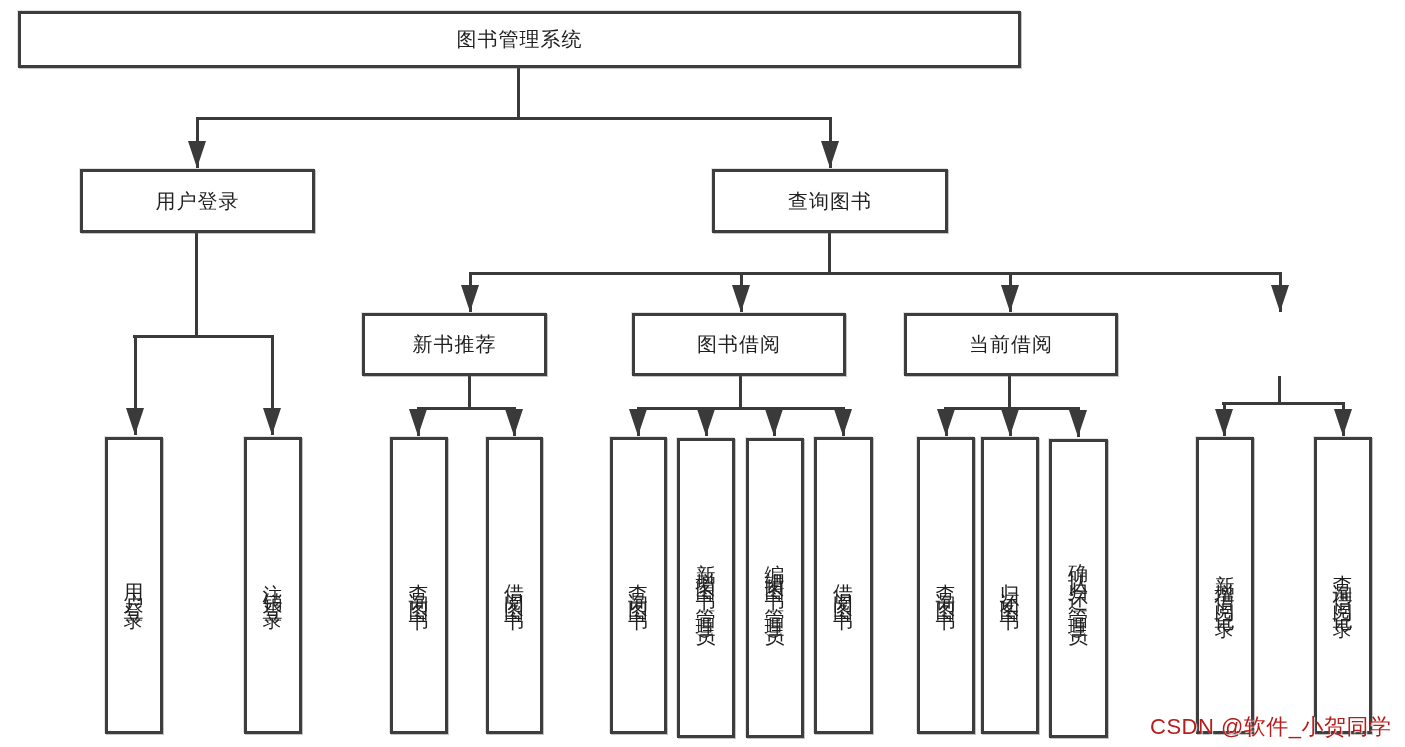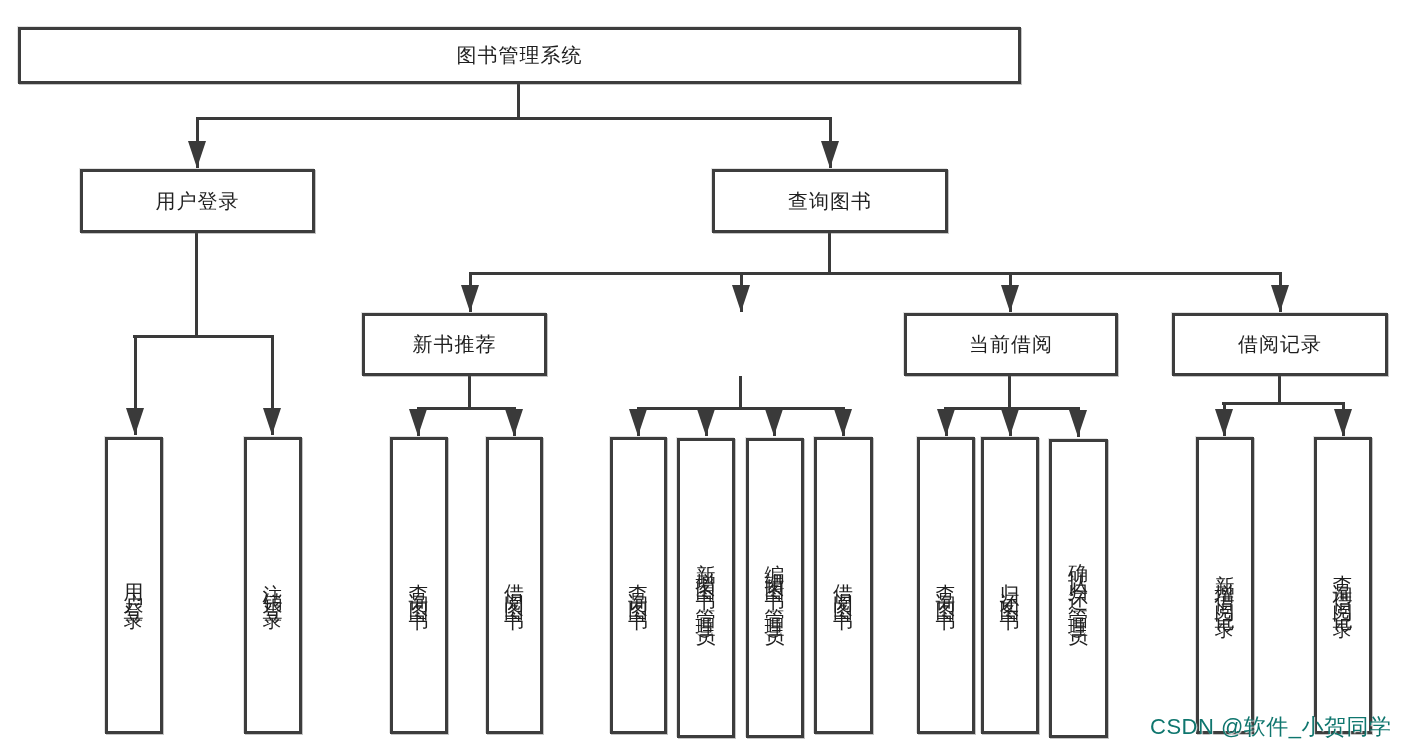--- a/index.html
+++ b/index.html
@@ -40,21 +40,21 @@
     top:0;bottom:0;width:3px;background:#3a3a3a;
   }
   .drop::after{
     content:"";position:absolute;left:0;bottom:0;width:18px;height:27px;
     background:#3a3a3a;
     clip-path:polygon(50% 100%,0 0,100% 0);
   }
   #watermark{
     position:absolute;left:1150px;top:712px;
     font-size:22px;letter-spacing:.5px;
-    color:#0f766e;
+    color:#b91c1c;
     text-shadow:1px 1px 1px rgba(255,255,255,.9);
     white-space:nowrap;
     z-index:6;
   }
 </style>
 </head>
 <body>
 
 <div id="stage">
 
@@ -91,39 +91,39 @@
   <div class="hline" style="left:944px;top:407px;width:136px;"></div>
   <div class="drop" style="left:937px;top:407px;height:29px;"></div>
   <div class="drop" style="left:1001px;top:407px;height:29px;"></div>
   <div class="drop" style="left:1069px;top:407px;height:30px;"></div>
 
   <div class="vline" style="left:1278px;top:376px;height:29px;"></div>
   <div class="hline" style="left:1222px;top:402px;width:123px;"></div>
   <div class="drop" style="left:1215px;top:402px;height:34px;"></div>
   <div class="drop" style="left:1334px;top:402px;height:34px;"></div>
 
-  <div class="box hbox" style="left:18px;top:11px;width:1003px;height:57px;margin-top:16px;">
+  <div class="box hbox" style="left:18px;top:11px;width:1003px;height:57px;">
     <span class="lbl">图书管理系统</span>
   </div>
 
   <div class="box hbox" style="left:80px;top:169px;width:235px;height:64px;">
     <span class="lbl">用户登录</span>
   </div>
   <div class="box hbox" style="left:712px;top:169px;width:236px;height:64px;">
     <span class="lbl">查询图书</span>
   </div>
 
   <div class="box hbox" style="left:362px;top:313px;width:185px;height:63px;">
     <span class="lbl">新书推荐</span>
   </div>
+  <div class="box hbox" style="left:632px;top:313px;width:214px;height:63px;">
+    <span class="lbl">图书借阅</span>
+  </div>
   <div class="box hbox" style="left:904px;top:313px;width:214px;height:63px;">
     <span class="lbl">当前借阅</span>
-  </div>
-  <div class="box hbox" style="left:1172px;top:313px;width:216px;height:63px;">
-    <span class="lbl">借阅记录</span>
   </div>
 
   <div class="box vbox" style="left:105px;top:437px;width:58px;height:297px;">
     <span class="lbl">用户登录</span>
   </div>
   <div class="box vbox" style="left:244px;top:437px;width:58px;height:297px;">
     <span class="lbl">注销登录</span>
   </div>
 
   <div class="box vbox" style="left:390px;top:437px;width:58px;height:297px;">

